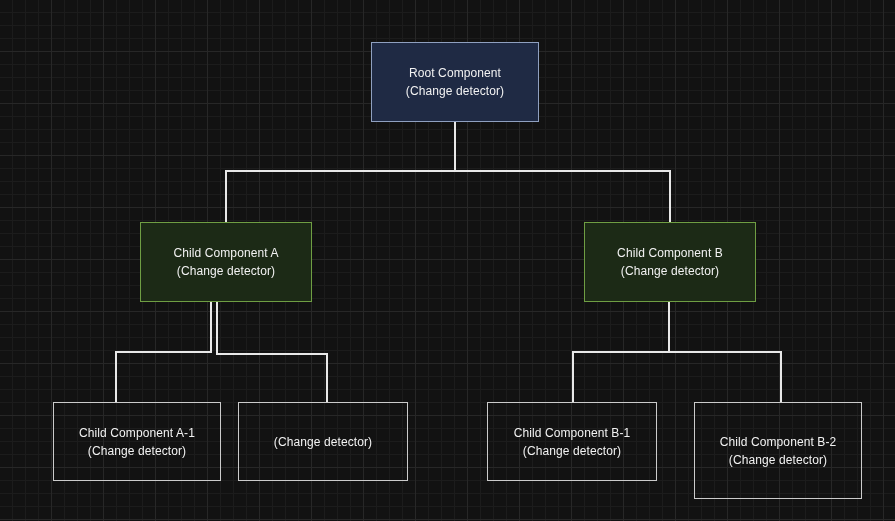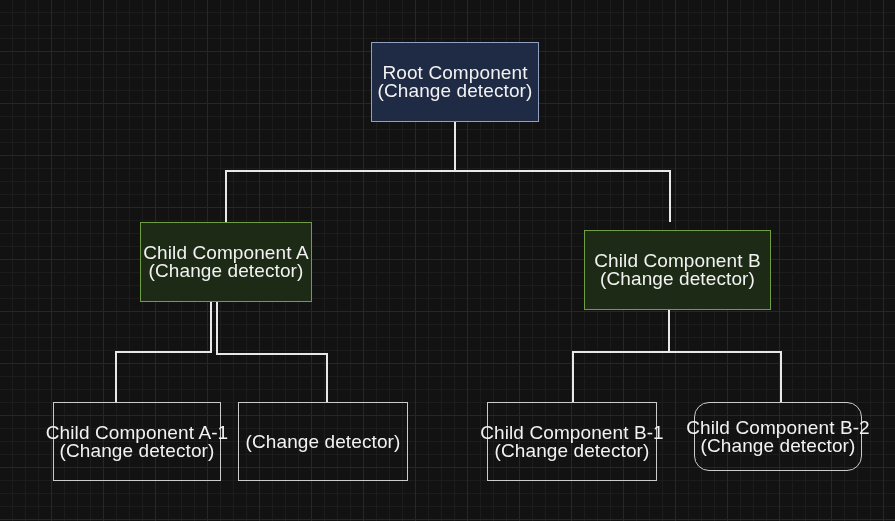--- a/index.html
+++ b/index.html
@@ -38,21 +38,21 @@
   .node {
     position: absolute;
     box-sizing: border-box;
     border: 1px solid #cccccc;
     display: flex;
     flex-direction: column;
     align-items: center;
     justify-content: center;
     text-align: center;
     color: #f2f2f2;
-    font-size: 19px;
+    font-size: 12px;
     line-height: 18px;
     letter-spacing: 0.1px;
     white-space: nowrap;
   }
   .node .title { display: block; }
   .node .sub   { display: block; }
 
   .node-root {
     background: #1f2a44;
     border-color: #8fa0c0;
@@ -81,32 +81,32 @@
     </svg>
 
 <div class="node node-root" style="left: 371px; top: 42px; width: 168px; height: 80px; background: rgb(31, 42, 68); border-color: rgb(143, 160, 192);">
       <span class="title">Root Component</span>
       <span class="sub">(Change detector)</span>
     </div>
     <div class="node node-branch" style="left: 140px; top: 222px; width: 172px; height: 80px; background: rgb(28, 42, 22); border-color: rgb(111, 158, 67);">
       <span class="title">Child Component A</span>
       <span class="sub">(Change detector)</span>
     </div>
-    <div class="node node-branch" style="left: 584px; top: 230px; width: 187px; height: 80px; background: rgb(28, 42, 22); border-color: rgb(111, 158, 67);">
+    <div class="node node-branch" style="left: 584px; top: 222px; width: 172px; height: 80px; background: rgb(28, 42, 22); border-color: rgb(111, 158, 67);">
       <span class="title">Child Component B</span>
       <span class="sub">(Change detector)</span>
     </div>
     <div class="node node-leaf" style="left: 31px; top: 402px; width: 168px; height: 79px; background: transparent; border-color: rgb(203, 203, 203); margin-left: 22px;">
       <span class="title">Child Component A-1</span>
       <span class="sub">(Change detector)</span>
     </div>
     <div class="node node-leaf" style="left: 238px; top: 402px; width: 170px; height: 79px; background: transparent; border-color: rgb(203, 203, 203);">
       <span class="sub">(Change detector)</span>
     </div>
     <div class="node node-leaf" style="left: 487px; top: 402px; width: 170px; height: 79px; background: transparent; border-color: rgb(203, 203, 203);">
       <span class="title">Child Component B-1</span>
       <span class="sub">(Change detector)</span>
     </div>
-    <div class="node node-leaf" style="left: 694px; top: 402px; width: 168px; height: 69px; background: transparent; border-color: rgb(203, 203, 203); border-radius: 15px;">
+    <div class="node node-leaf" style="left: 694px; top: 402px; width: 168px; height: 97px; background: transparent; border-color: rgb(203, 203, 203);">
       <span class="title">Child Component B-2</span>
       <span class="sub">(Change detector)</span>
     </div>
   </div>
 
 </body></html>

